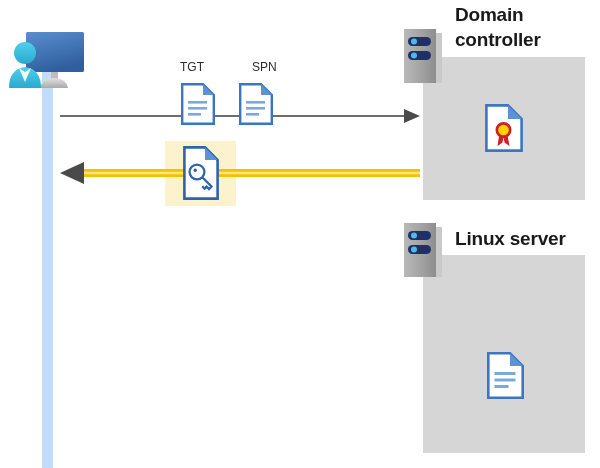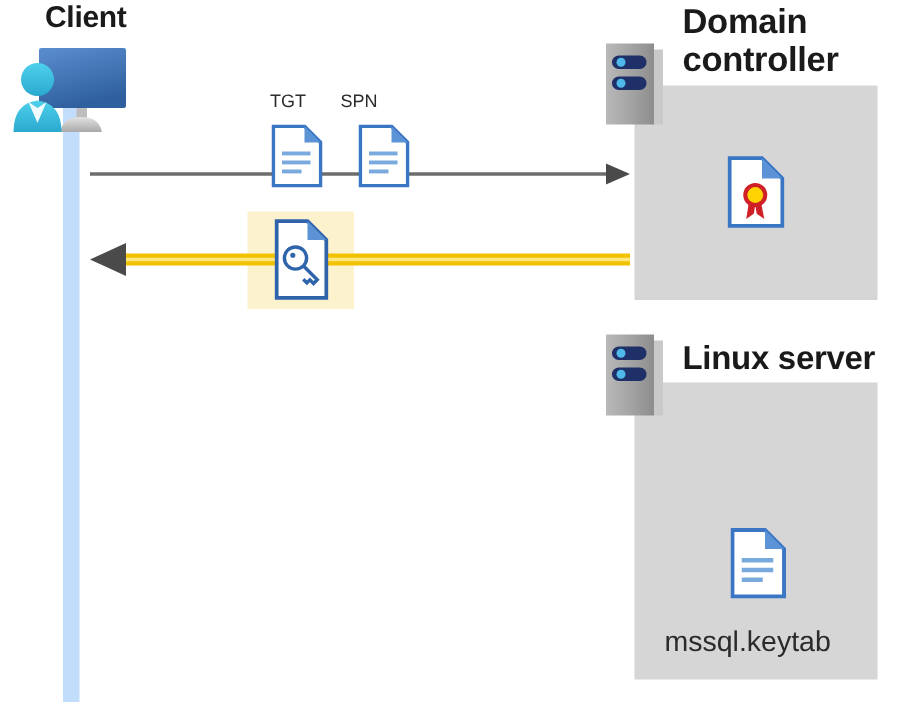--- a/index.html
+++ b/index.html
@@ -14,53 +14,52 @@
   .stage{position:absolute;left:0;top:0;width:600px;height:468px;}
   .abs{position:absolute;}
 
   
   .title{
     font-weight:bold;
     color:#1a1a1a;
     letter-spacing:-0.2px;
   }
   #client-title{left:30px;top:0px;font-size:20px;line-height:24px;}
-  #dc-title{left:455px;top:2px;font-size:23px;line-height:25px;width:130px;}
-  #linux-title{left:455px;top:226px;font-size:22px;line-height:25px;width:140px;}
+  #dc-title{left:455px;top:2px;font-size:19px;line-height:25px;width:130px;}
+  #linux-title{left:455px;top:226px;font-size:19px;line-height:25px;width:140px;}
 
   
   .panel{background:#d6d6d6;}
   #dc-panel{left:423px;top:57px;width:162px;height:143px;}
   #linux-panel{left:423px;top:255px;width:162px;height:198px;}
 
   
   #client-lifeline{left:42px;top:72px;width:11px;height:396px;background:#c2dcfb;}
 
   
   .flabel{font-size:12px;color:#2b2b2b;}
   #tgt-label{left:180px;top:60px;}
-  #spn-label{left:227px;top:60px;}
+  #spn-label{left:252px;top:60px;}
   #keytab-label{left:443px;top:418px;font-size:19px;color:#2b2b2b;}
 
   
   #key-highlight{left:165px;top:141px;width:71px;height:65px;background:#fdf2ce;}
 
   
   #arrow-request{left:60px;top:108px;width:360px;height:16px;}
   #arrow-response{left:60px;top:162px;width:360px;height:22px;}
 
   
   .icon{display:block;}
 </style>
 </head>
 <body>
 
 <div class="stage">
 
-  <div class="abs title" id="client-title">Client</div>
 
   <div class="abs" id="client-lifeline"></div>
 
   <div class="abs" style="left:4px;top:26px;width:100px;height:72px;">
     <svg class="icon" width="100" height="72" viewBox="0 0 100 72">
       <defs>
         <linearGradient id="monGrad" x1="0" y1="0" x2="0.35" y2="1">
           <stop offset="0%" stop-color="#5b8ed0"></stop>
           <stop offset="100%" stop-color="#2f5f9e"></stop>
         </linearGradient>
@@ -199,15 +198,14 @@
   <div class="abs" style="left:487px;top:352px;width:37px;height:47px;">
     <svg class="icon" width="37" height="47" viewBox="0 0 37 47">
       <path d="M1.3 1.3 H23 L35.7 14 V45.7 H1.3 Z" fill="#ffffff" stroke="#3a76c4" stroke-width="2.6"></path>
       <path d="M23 1.3 L35.7 14 H23 Z" fill="#5b93d6"></path>
       <rect x="7.5" y="20" width="21" height="3" fill="#7aa9dd"></rect>
       <rect x="7.5" y="26.5" width="21" height="3" fill="#7aa9dd"></rect>
       <rect x="7.5" y="33" width="14" height="3" fill="#7aa9dd"></rect>
     </svg>
   </div>
 
-  <div class="abs" id="keytab-label">mssql.keytab</div>
 
 </div>
 
 </body></html>

